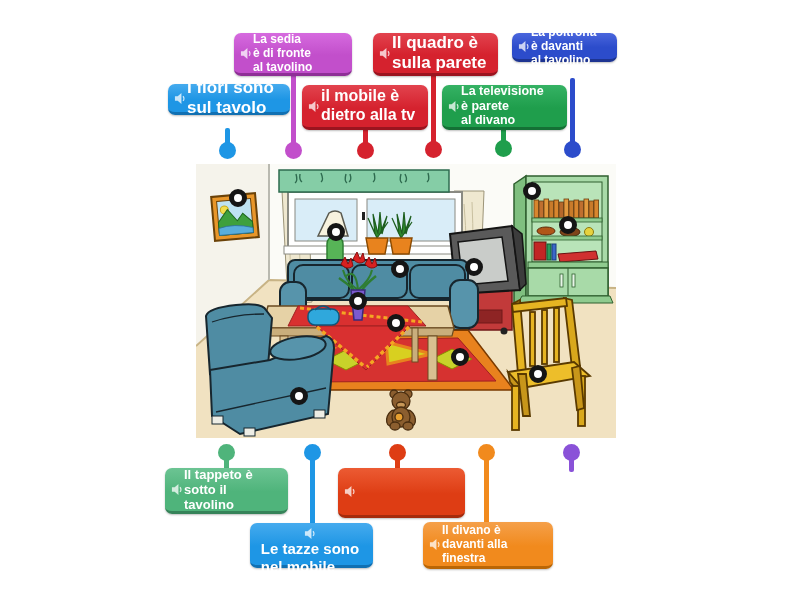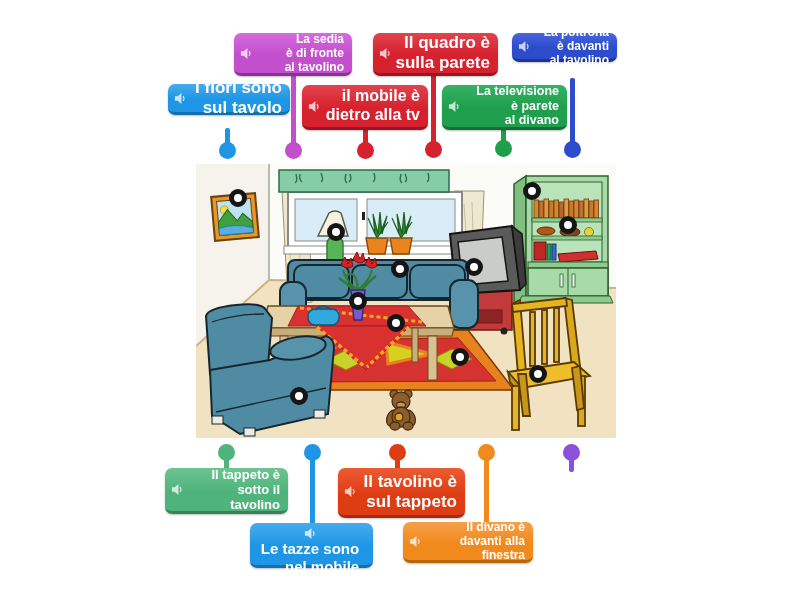--- a/index.html
+++ b/index.html
@@ -1,21 +1,21 @@
 <!DOCTYPE html>
 <html><head>
 <meta charset="utf-8">
 <style>
   html,body{margin:0;padding:0;background:#fff;}
   .stage{position:relative;width:800px;height:600px;background:#fff;overflow:hidden;
          font-family:"Liberation Sans","DejaVu Sans",sans-serif;}
   .lbl{position:absolute;display:flex;align-items:center;box-sizing:border-box;
        border-radius:7px;border-bottom:3px solid #000;color:#fff;font-weight:bold;
        padding:3px 8px 3px 5px;box-shadow:0 1px 2px rgba(0,0,0,.25);cursor:pointer;}
-  .lbl .txt{flex:1;text-align:right;white-space:pre-line;line-height:1.17;}
+  .lbl .txt{flex:1;text-align:left;white-space:pre-line;line-height:1.17;}
   .lbl .spk{flex:0 0 14px;display:flex;align-items:center;justify-content:center;}
   .stem{position:absolute;width:5px;border-radius:2px;}
   .node{position:absolute;width:17px;height:17px;border-radius:50%;}
   .target{position:absolute;width:18px;height:18px;border-radius:50%;background:#fff;
           border:5px solid #151515;box-sizing:border-box;cursor:pointer;}
   .illus{position:absolute;left:196px;top:164px;width:420px;height:274px;}
 </style>
 </head>
 <body>
 
@@ -318,24 +318,22 @@
     <span class="txt">Le tazze sono
 nel mobile</span>
   </div>
   <div class="lbl" style="left: 338px; top: 468px; width: 127px; height: 50px; font-size: 17px; background: linear-gradient(rgb(236, 91, 51) 0%, rgb(222, 61, 20) 55%); border-bottom-color: rgb(165, 43, 12);">
     <span class="spk">
         <svg viewBox="0 0 14 14" width="13" height="13">
           <path d="M1,4.6 L4,4.6 L8,1.2 L8,12.8 L4,9.4 L1,9.4 Z" fill="#fff" opacity="0.75"></path>
           <path d="M9.8,4.4 Q11.6,7 9.8,9.6" stroke="#fff" stroke-width="1.4" fill="none" opacity="0.75"></path>
         </svg>
       </span>
-    <span class="txt">Il tavolino è
-sul tappeto</span>
-  </div>
-  <div class="lbl" style="left: 403px; top: 522px; width: 130px; height: 41px; font-size: 12px; background: linear-gradient(rgb(245, 160, 74) 0%, rgb(241, 138, 29) 55%); border-bottom-color: rgb(186, 102, 6);">
+  </div>
+  <div class="lbl" style="left: 423px; top: 522px; width: 130px; height: 47px; font-size: 12px; background: linear-gradient(rgb(245, 160, 74) 0%, rgb(241, 138, 29) 55%); border-bottom-color: rgb(186, 102, 6);">
     <span class="spk">
         <svg viewBox="0 0 14 14" width="13" height="13">
           <path d="M1,4.6 L4,4.6 L8,1.2 L8,12.8 L4,9.4 L1,9.4 Z" fill="#fff" opacity="0.75"></path>
           <path d="M9.8,4.4 Q11.6,7 9.8,9.6" stroke="#fff" stroke-width="1.4" fill="none" opacity="0.75"></path>
         </svg>
       </span>
     <span class="txt">Il divano è
 davanti alla
 finestra</span>
   </div>

